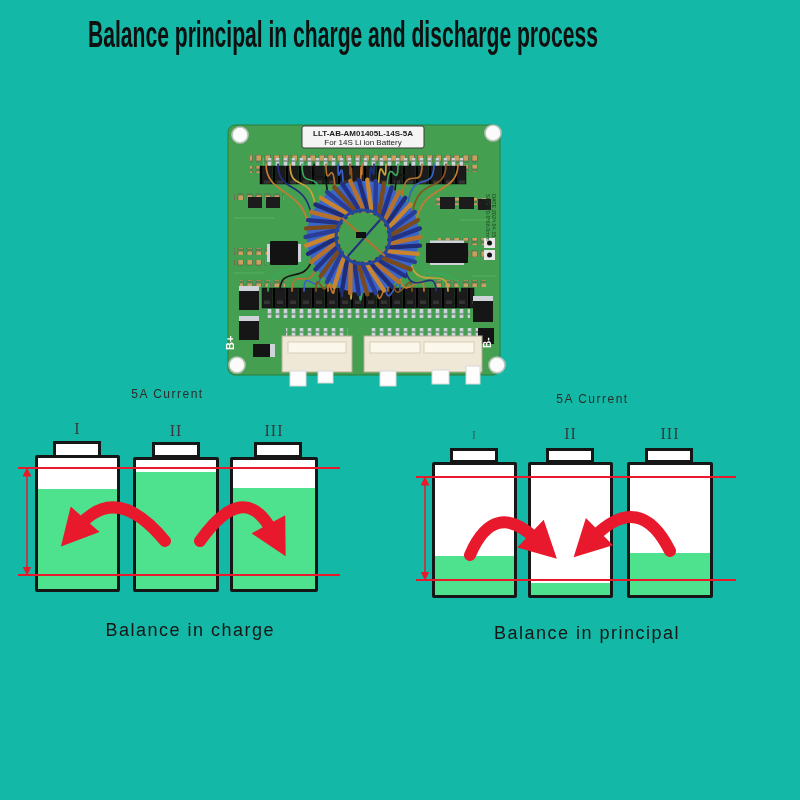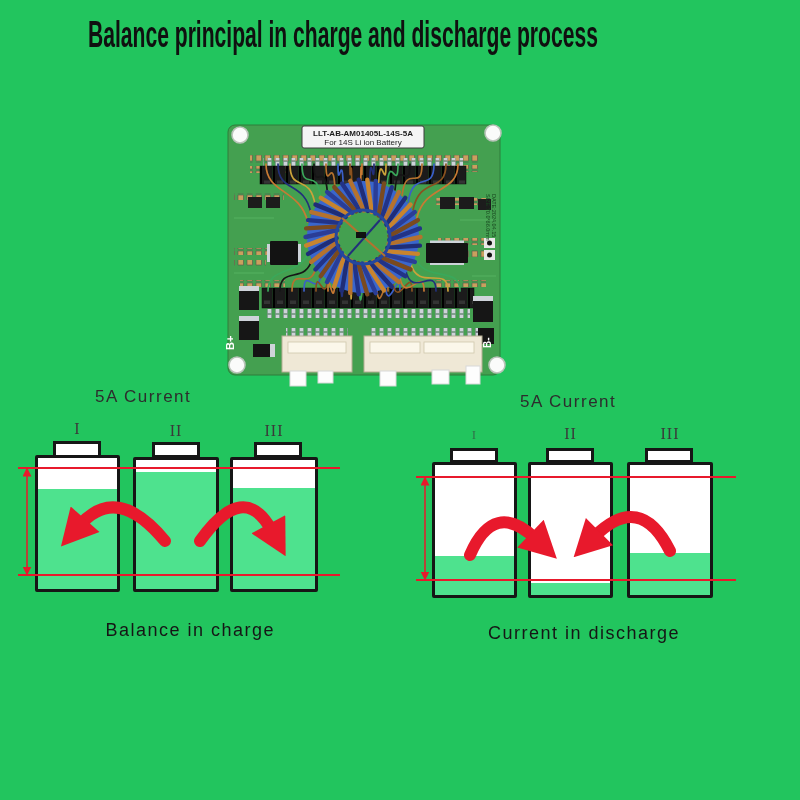--- a/index.html
+++ b/index.html
@@ -1,29 +1,29 @@
 <!DOCTYPE html>
 <html style="--battery_fill_green: #4ee28e; --annotation_red: #e8192c; --pcb_green: #44a050; --toroid_blue: #3a66cc; --copper_wire: #b5722e;"><head>
 <meta charset="utf-8">
 <style>
   *{box-sizing:border-box;margin:0;padding:0}
   body{margin:0;background:#fff}
-  .stage{position:relative;width:800px;height:800px;background:#22c55e;
+  .stage{position:relative;width:800px;height:800px;background:#14b8a6;
          font-family:"Liberation Sans",sans-serif;overflow:hidden}
   .abs{position:absolute}
   .title-wrap{left:88px;top:14px;width:600px;height:46px}
   .title-text{display:inline-block;white-space:nowrap;font-size:37px;font-weight:700;
               color:#101010;transform:scaleX(.57);transform-origin:0 0}
   .batt{position:absolute;border:3px solid #161616;background:#fff;border-radius:2px;z-index:2}
   .fill{position:absolute;left:0;right:0;bottom:0;background:var(--battery_fill_green,#4ee28e)}
   .cap{position:absolute;border:3px solid #161616;background:#fff;z-index:1}
   .numeral{position:absolute;font-family:"Liberation Serif",serif;font-size:16px;color:#3a3a3a;
            text-align:center;letter-spacing:1px;z-index:3}
   .numeral.faint{opacity:.6;font-size:13px}
-  .current-label{position:absolute;font-size:17px;letter-spacing:1.5px;color:#2d2d2d;}
+  .current-label{position:absolute;font-size:12px;letter-spacing:1.5px;color:#2d2d2d;text-align:center}
   .caption{position:absolute;font-size:18px;letter-spacing:1.5px;color:#161616;text-align:right}
   svg.anno{position:absolute;z-index:5;pointer-events:none}
   .anno .rline{stroke:var(--annotation_red,#e8192c);stroke-width:2.2;fill:none}
   .anno .dline{stroke:var(--annotation_red,#e8192c);stroke-width:1.5;fill:none}
   .anno .flow{stroke:var(--annotation_red,#e8192c);stroke-width:12;fill:none;stroke-linecap:round}
   .mkfill{fill:var(--annotation_red,#e8192c)}
   svg.pcb{position:absolute;left:210px;top:98px;width:300px;height:300px;z-index:1}
   .pcb text{font-family:"Liberation Sans",sans-serif}
 </style>
 </head>
@@ -300,15 +300,15 @@
         <path d="M0,0 L4,2 L0,4 z" class="mkfill"></path>
       </marker>
     </defs>
     <line class="rline" x1="4" y1="22" x2="324" y2="22"></line>
     <line class="rline" x1="4" y1="125" x2="324" y2="125"></line>
     <line class="dline" x1="13" y1="26" x2="13" y2="121" marker-start="url(#mk-dim-r)" marker-end="url(#mk-dim-r)"></line>
     <path class="flow" d="M 58,100 Q 82,44 124,84" marker-end="url(#mk-head-r)"></path>
     <path class="flow" d="M 258,96 Q 228,36 182,82" marker-end="url(#mk-head-r)"></path>
   </svg>
 
-  <div class="caption" style="left:450px;top:623px;width:230px">Current in discharge</div>
+  <div class="caption" style="left:450px;top:623px;width:230px">Balance in principal</div>
 
 </div>
 
 </body></html>

